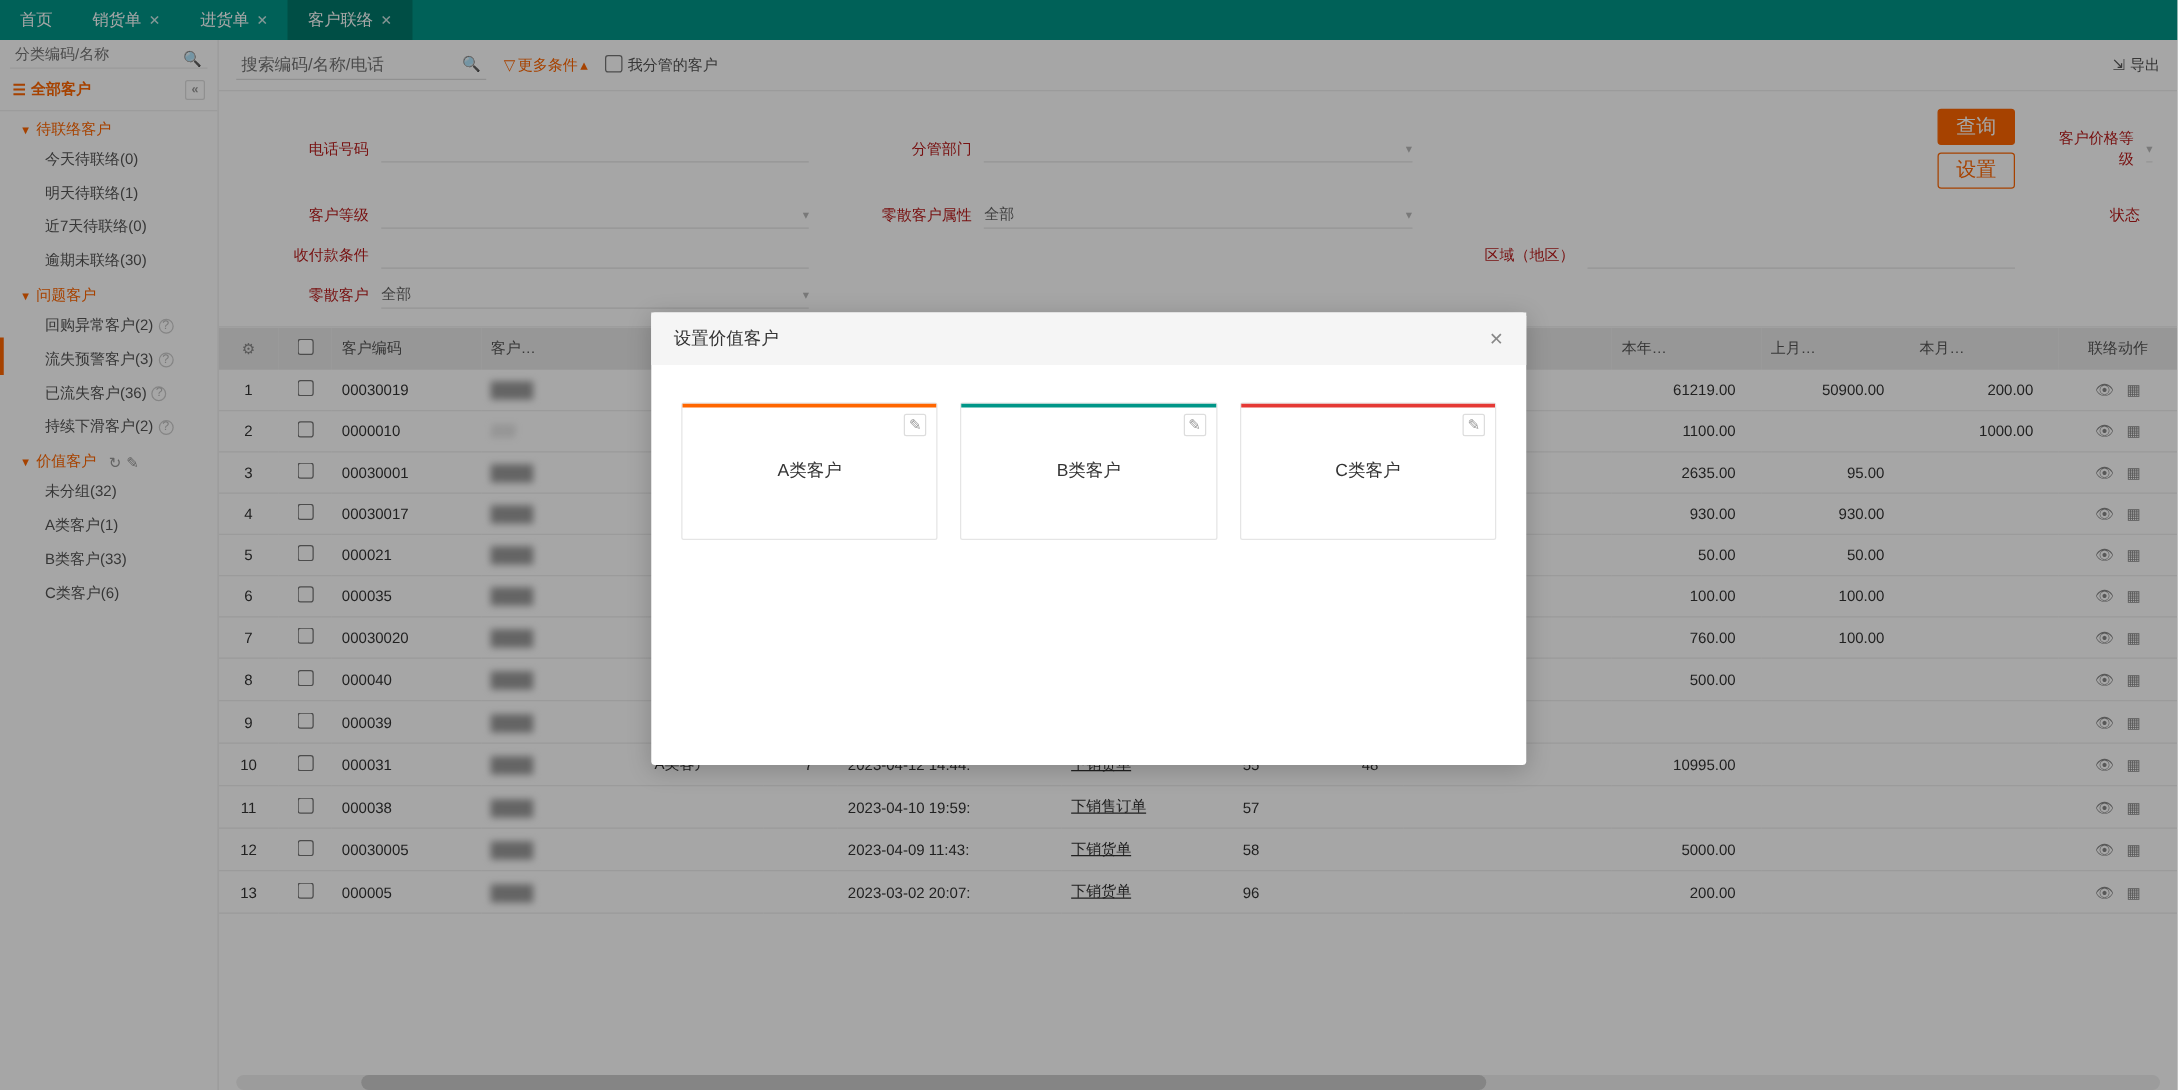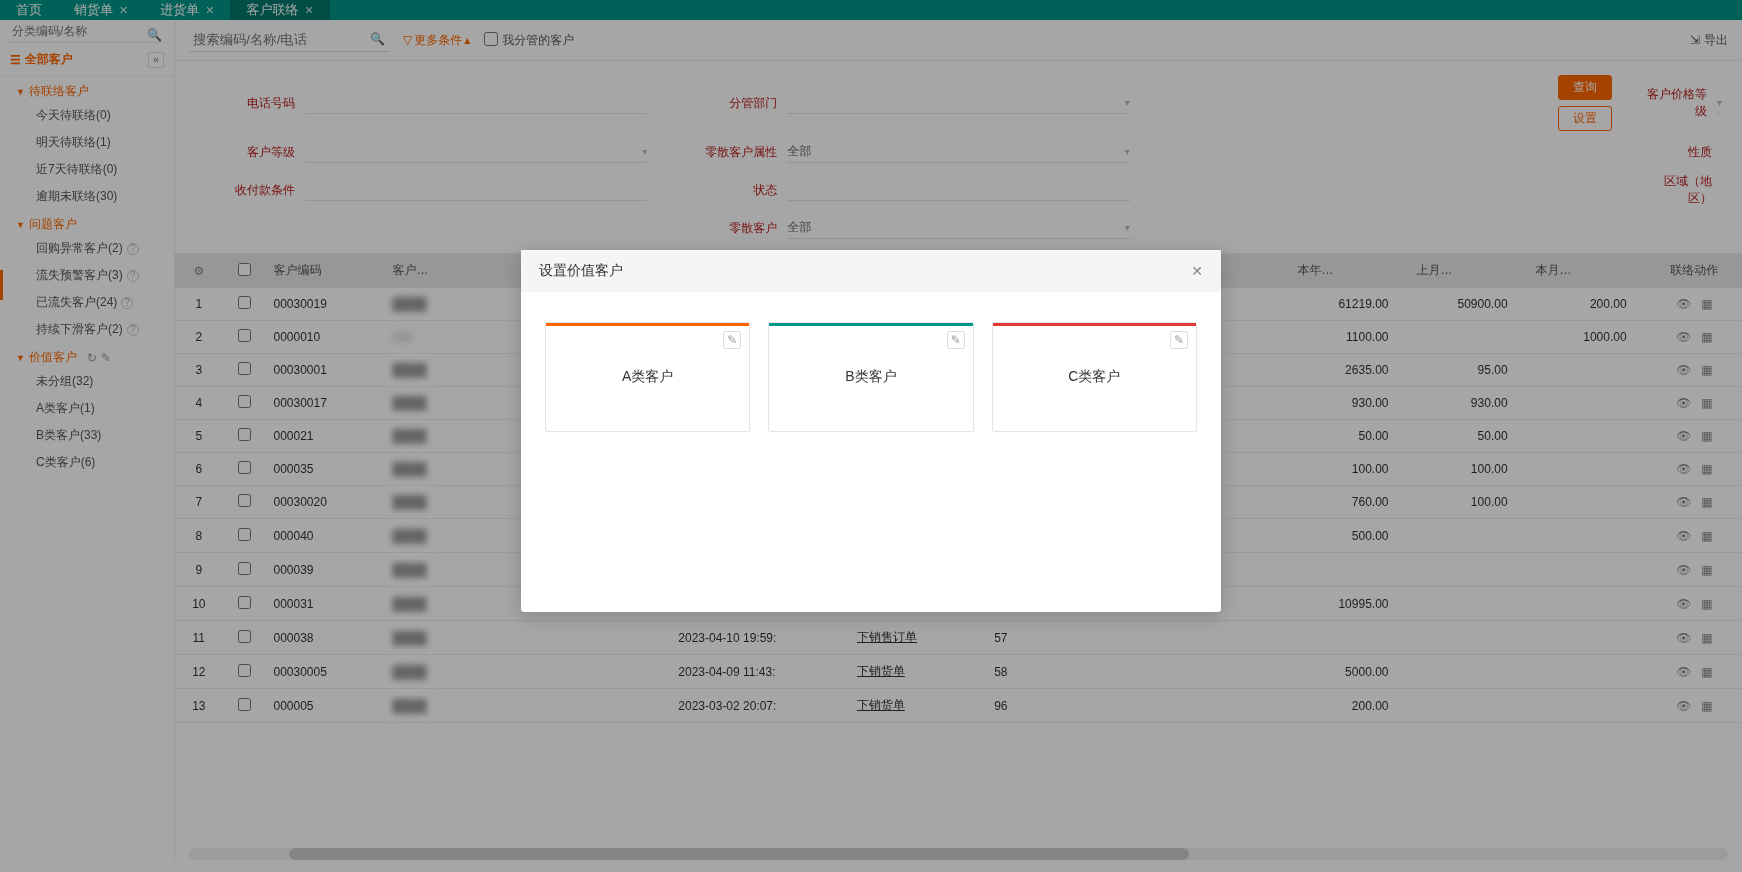--- a/index.html
+++ b/index.html
@@ -1,19 +1,19 @@
 <!DOCTYPE html>
 <html><head>
 <meta charset="utf-8">
 <style>
 * { box-sizing: border-box; margin: 0; padding: 0; }
 body { font-family: "Microsoft YaHei", Arial, sans-serif; font-size: 12px; color: #333; background: #fff; position: relative; width: 1742px; height: 872px; overflow: hidden; }
 
 
-.topbar { background: #009688; height: 20px; display: flex; align-items: stretch; }
+.topbar { background: #009688; height: 32px; display: flex; align-items: stretch; }
 .topbar .tab { padding: 0 16px; display: flex; align-items: center; color: #fff; cursor: pointer; font-size: 13px; }
 .topbar .tab .close { margin-left: 6px; font-size: 11px; opacity: .8; }
 .topbar .tab.active { background: #00796b; }
 
 
 .main { display: flex; height: calc(100% - 32px); }
 
 
 .sidebar { width: 175px; border-right: 1px solid #eee; display: flex; flex-direction: column; }
 .sb-search { position: relative; padding: 0 8px; }
@@ -39,21 +39,21 @@
 .toolbar .chk input { width: 14px; height: 14px; }
 .toolbar .export { margin-left: auto; color: #555; display: flex; align-items: center; gap: 4px; cursor: pointer; }
 
 
 .filters { padding: 14px 20px 14px 20px; display: grid; grid-template-columns: 1fr 1fr 1fr 80px; gap: 10px 30px; border-bottom: 1px solid #eee; position: relative; }
 .frow { display: flex; align-items: center; }
 .frow .lbl { width: 110px; text-align: right; color: #b91c1c; padding-right: 10px; }
 .frow .val { flex: 1; border-bottom: 1px solid #e5e5e5; height: 22px; display: flex; align-items: center; color: #666; position: relative; }
 .frow .val .caret { margin-left: auto; color: #bbb; font-size: 10px; }
 .btns { display: flex; flex-direction: column; gap: 6px; align-items: flex-end; }
-.btn { padding: 3px 14px; border-radius: 3px; font-size: 12px; cursor: pointer; text-align: center; }
+.btn { padding: 3px 14px; border-radius: 3px; font-size: 16px; cursor: pointer; text-align: center; }
 .btn.primary { background: #f60; color: #fff; border: 1px solid #f60; }
 .btn.outline { border: 1px solid #f60; color: #f60; background: #fff; }
 .ellips { color: #f60; cursor: pointer; margin-right: 8px; }
 
 
 .tbl-wrap { flex: 1; overflow: auto; position: relative; }
 table { width: 100%; border-collapse: collapse; table-layout: fixed; }
 th, td { padding: 8px 8px; border-bottom: 1px solid #eee; text-align: left; white-space: nowrap; overflow: hidden; text-overflow: ellipsis; }
 th { background: #e8e8e8; color: #555; position: sticky; top: 0; font-weight: normal; }
 th .gear { color: #888; }
@@ -138,21 +138,21 @@
       </div>
     <div class="sb-item">
         <span>回购异常客户(2)</span>
         <span class="q">?</span>
       </div>
     <div class="sb-item">
         <span>流失预警客户(3)</span>
         <span class="q">?</span>
       </div>
     <div class="sb-item">
-        <span>已流失客户(24)</span>
+        <span>已流失客户(36)</span>
         <span class="q">?</span>
       </div>
     <div class="sb-item">
         <span>持续下滑客户(2)</span>
         <span class="q">?</span>
       </div>
 
     <div class="sb-group">
         <span class="caret">▼</span>
         <span>价值客户</span>
@@ -220,29 +220,25 @@
       <div class="frow">
           <div class="lbl">零散客户属性</div>
           <div class="val">
             <span>全部</span>
             <span class="caret">▾</span>
           </div>
         </div>
       <div></div>
 
       <div class="frow">
-          <div class="lbl">性质</div>
+          <div class="lbl">状态</div>
           <div class="val"></div>
         </div>
       <div class="frow">
           <div class="lbl">收付款条件</div>
-          <div class="val"></div>
-        </div>
-      <div class="frow">
-          <div class="lbl">状态</div>
           <div class="val"></div>
         </div>
       <div></div>
 
       <div class="frow">
           <div class="lbl">区域（地区）</div>
           <div class="val"></div>
         </div>
       <div></div>
       <div class="frow">

